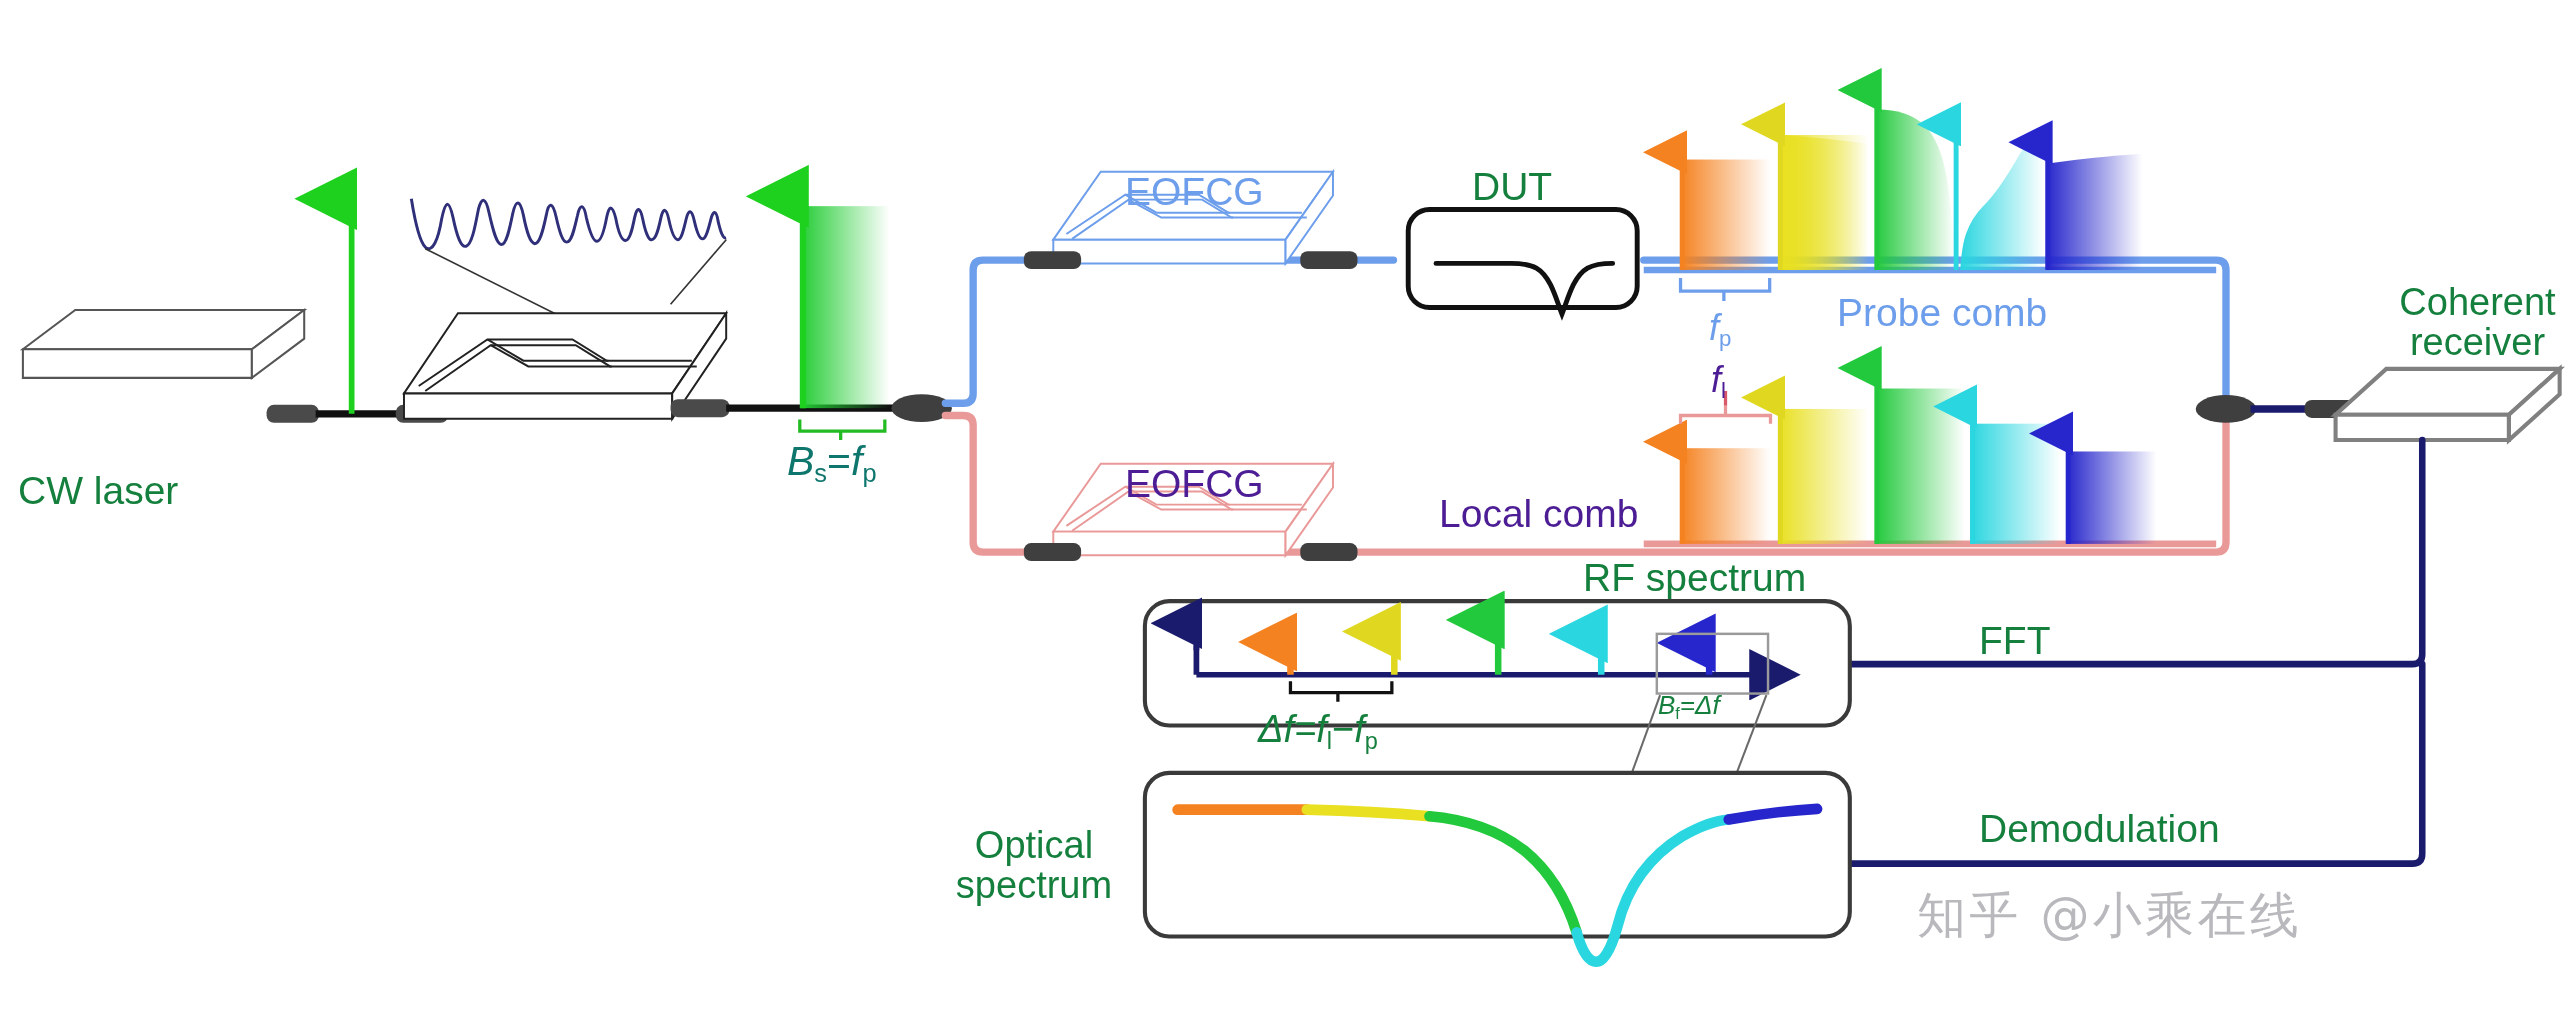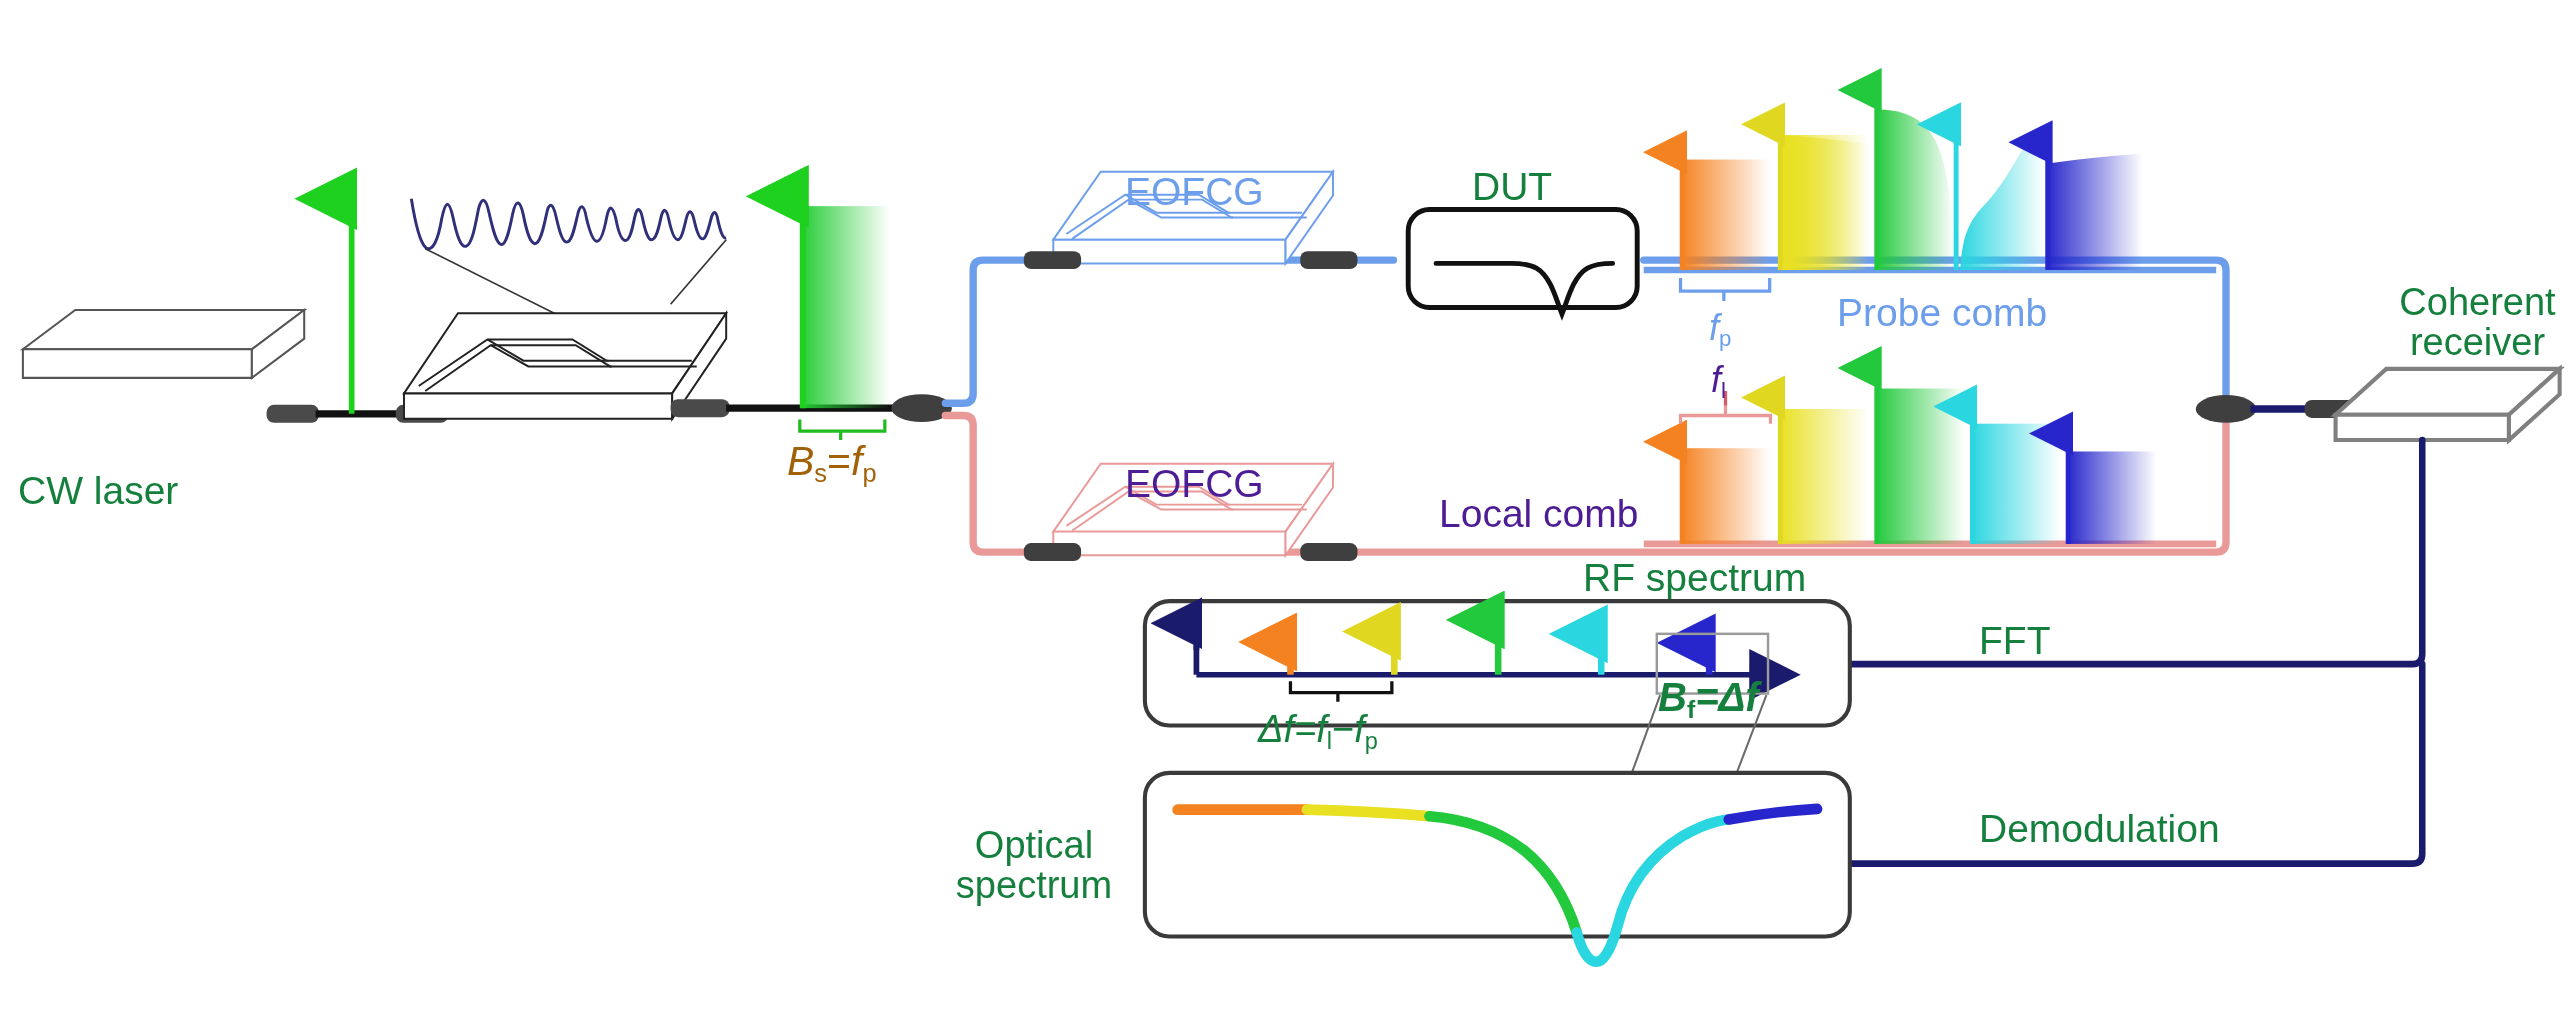--- a/index.html
+++ b/index.html
@@ -4,21 +4,21 @@
 <style>
   html,body{margin:0;padding:0;background:#fff;}
   body{width:2576px;height:1024px;position:relative;overflow:hidden;
        font-family:"Liberation Sans","DejaVu Sans",sans-serif;}
   #stage{position:absolute;left:0;top:0;width:2576px;height:1024px;}
   #svgroot{position:absolute;left:0;top:0;}
   .lbl{position:absolute;white-space:nowrap;line-height:1.05;margin-top:8px;}
   .blk{color:#15803d;}
   .blue{color:#6d9eeb;}
   .red{color:#4c1d95;text-align:right;}
-  .green{color:#a16207;text-align:right;}
+  .green{color:#0f766e;text-align:right;}
   .italic{font-style:italic;}
   .sub{font-size:0.62em;vertical-align:-0.28em;font-style:normal;}
   .ctr{text-align:center;}
   .wm{color:#b9b9bd;font-size:49px;letter-spacing:3.3px;
       font-family:"DejaVu Sans","Liberation Sans",sans-serif;}
 </style>
 </head>
 <body>
 
 <div id="stage">
@@ -303,28 +303,29 @@
 </div>
 
 <div class="lbl red" style="left:1439px;top:486px;font-size:39px;">Local comb</div>
 
 <div class="lbl blk" style="left:1583px;top:550px;font-size:39px;">RF spectrum</div>
 
 <div class="lbl blk italic" style="left:1258px;top:702px;font-size:38px;">
   <span>Δf=</span><span>f</span><span class="sub">l</span><span style="font-style:normal">−</span><span>f</span><span class="sub">p</span>
 </div>
 
-<div class="lbl blk italic" style="left:1658px;top:668px;font-size:40px;font-weight:bold;">
+<div class="lbl blk italic" style="left:1658px;top:684px;font-size:26px;">
   <span>B</span><span class="sub">f</span><span>=Δf</span>
 </div>
 
 <div class="lbl blk" style="left:1979px;top:613px;font-size:39px;">FFT</div>
 
 <div class="lbl blk" style="left:1979px;top:801px;font-size:39px;">Demodulation</div>
 
 <div class="lbl blk ctr" style="left:926px;top:818px;font-size:38px;width:216px;text-align:center;">
   <div>Optical</div>
   <div>spectrum</div>
 </div>
 
+<div class="lbl wm" style="left:1917px;top:882px;">知乎 @小乘在线</div>
 
 </div>
 
 
 </body></html>

